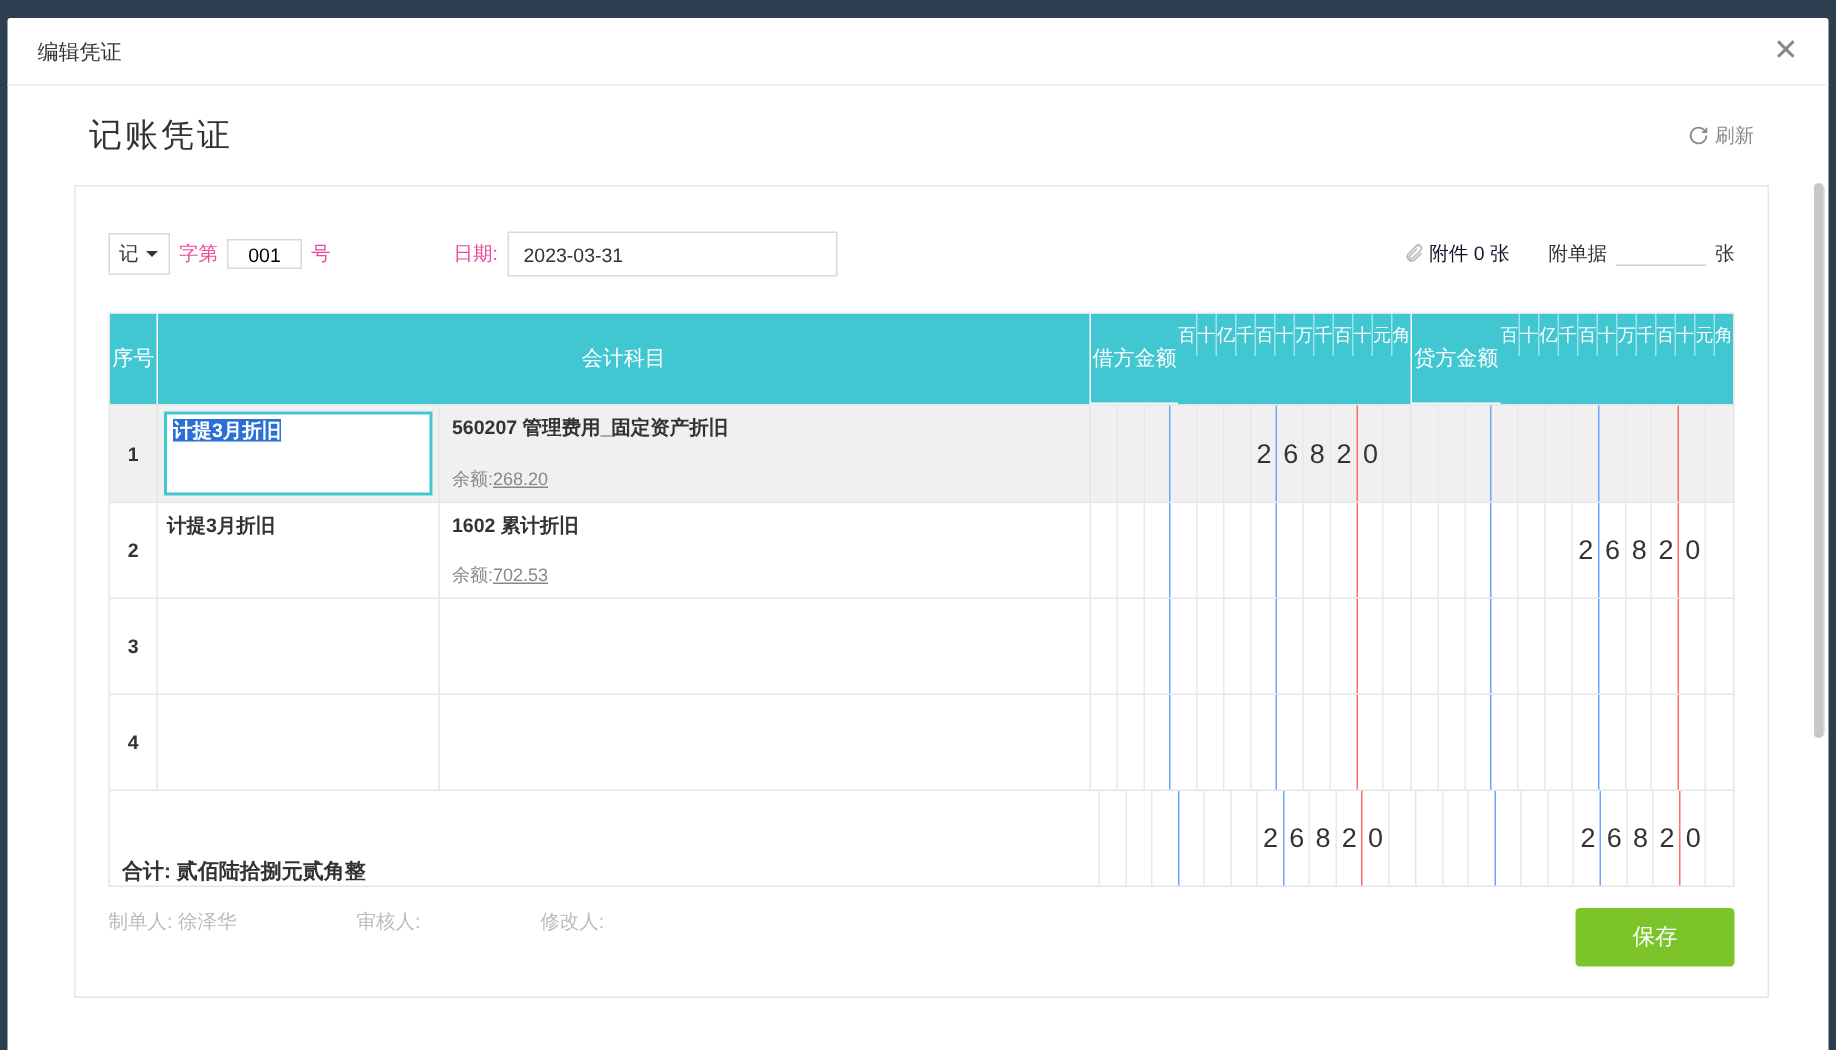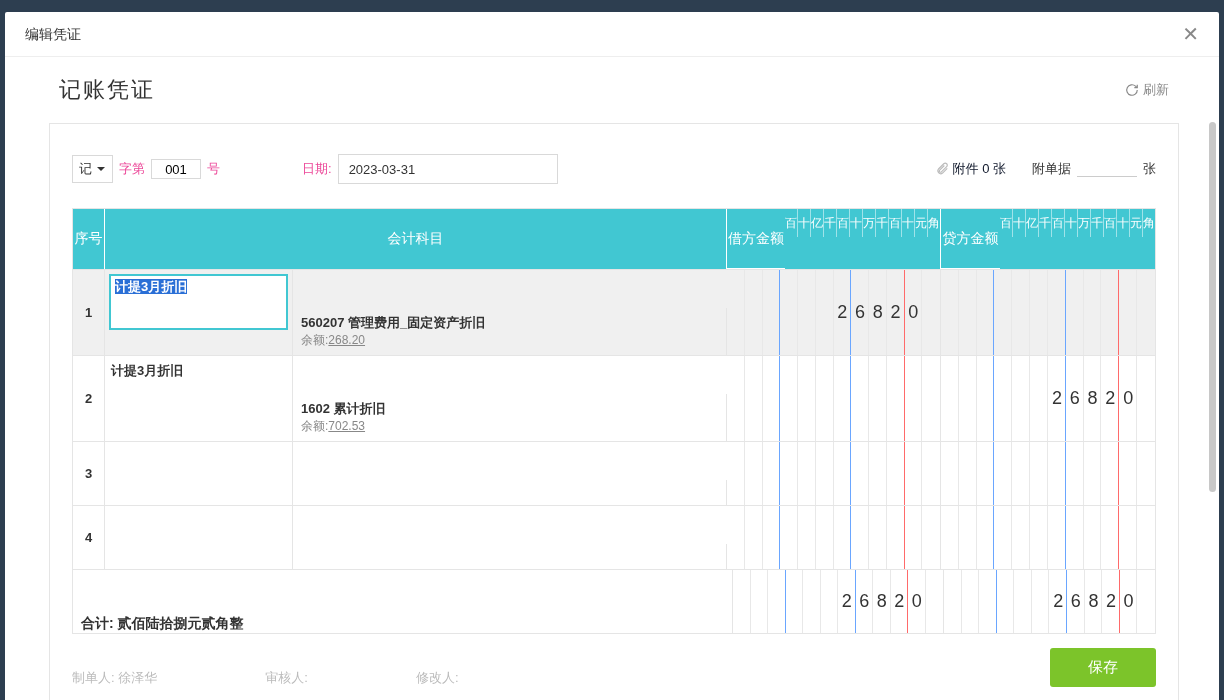--- a/index.html
+++ b/index.html
@@ -78,21 +78,21 @@
   .th-amt-digits span { flex: 1; display: flex; align-items: center; justify-content: center; border-right: 1px solid rgba(255,255,255,.5); font-size: 12px; }
   .th-amt-digits span:last-child { border-right: none; }
   
   .tr { display: flex; border-top: 1px solid #e5e5e5; min-height: 64px; }
   .tr.editing .td-sum-inner, .tr.editing { background: #f0f0f0; }
   .td-seq { width: 32px; border-right: 1px solid #e5e5e5; display: flex; align-items: center; justify-content: center; font-weight: bold; }
   .td-sum { width: 188px; border-right: 1px solid #e5e5e5; padding: 4px; }
   .td-sum-text { font-size: 13px; font-weight: bold; padding: 2px 2px; }
   .fake-edit { width: 100%; height: 56px; border: 2px solid #41c7d2; background:#fff; padding: 2px 4px; font-weight: bold; }
   .fake-edit span.sel { background: #2a6fd6; color: #fff; }
-  .td-acc { flex: 1; border-right: 1px solid #e5e5e5; padding: 6px 8px; font-size: 13px; display: flex; flex-direction: column; justify-content: space-between; margin-top: 38px; }
+  .td-acc { flex: 1; border-right: 1px solid #e5e5e5; padding: 6px 8px; font-size: 13px; display: flex; flex-direction: column; justify-content: space-between; }
   .acc-name { font-weight: bold; }
   .bal { color: #888; font-size: 12px; }
   .bal u { text-decoration: underline; }
   .td-amt { width: 214px; border-right: 1px solid #e5e5e5; display: flex; }
   .td-amt:last-child { border-right: none; }
   .digit-cell {
     flex: 1; display: flex; align-items: center; justify-content: center;
     font-size: 18px; font-family: -apple-system, BlinkMacSystemFont, sans-serif;
     position: relative;
   }
@@ -106,21 +106,21 @@
   .td-amt .digit-cell:nth-child(7)::after { background:#6aa6ff; }
   .td-amt .digit-cell:nth-child(10)::after { background:#ff6a6a; }
   
   .tr-total { display: flex; border-top: 1px solid #e5e5e5; min-height: 64px; }
   .total-left {
     flex: 1; border-right: 1px solid #e5e5e5; display:flex; align-items:flex-end; padding: 0 8px;
     font-weight: bold; font-size: 14px;
   } 
   
   .footer-row {
-    display:flex; align-items:flex-end; margin-top: 14px; color:#bbb; font-size:13px;gap:28px;
+    display:flex; align-items:flex-start; margin-top: 14px; color:#bbb; font-size:13px;
   }
   .footer-row .f-item { margin-right: 80px; }
   .save-btn {
     margin-left:auto; background:#7cc42a; color:#fff; border:none;
     padding: 10px 38px; font-size:15px; border-radius:3px; cursor:pointer;
   }
   
   .scroll-thumb {
     position:absolute; right:3px; top:110px; width:7px; height:370px;
     background:#c8c8c8; border-radius:4px;

